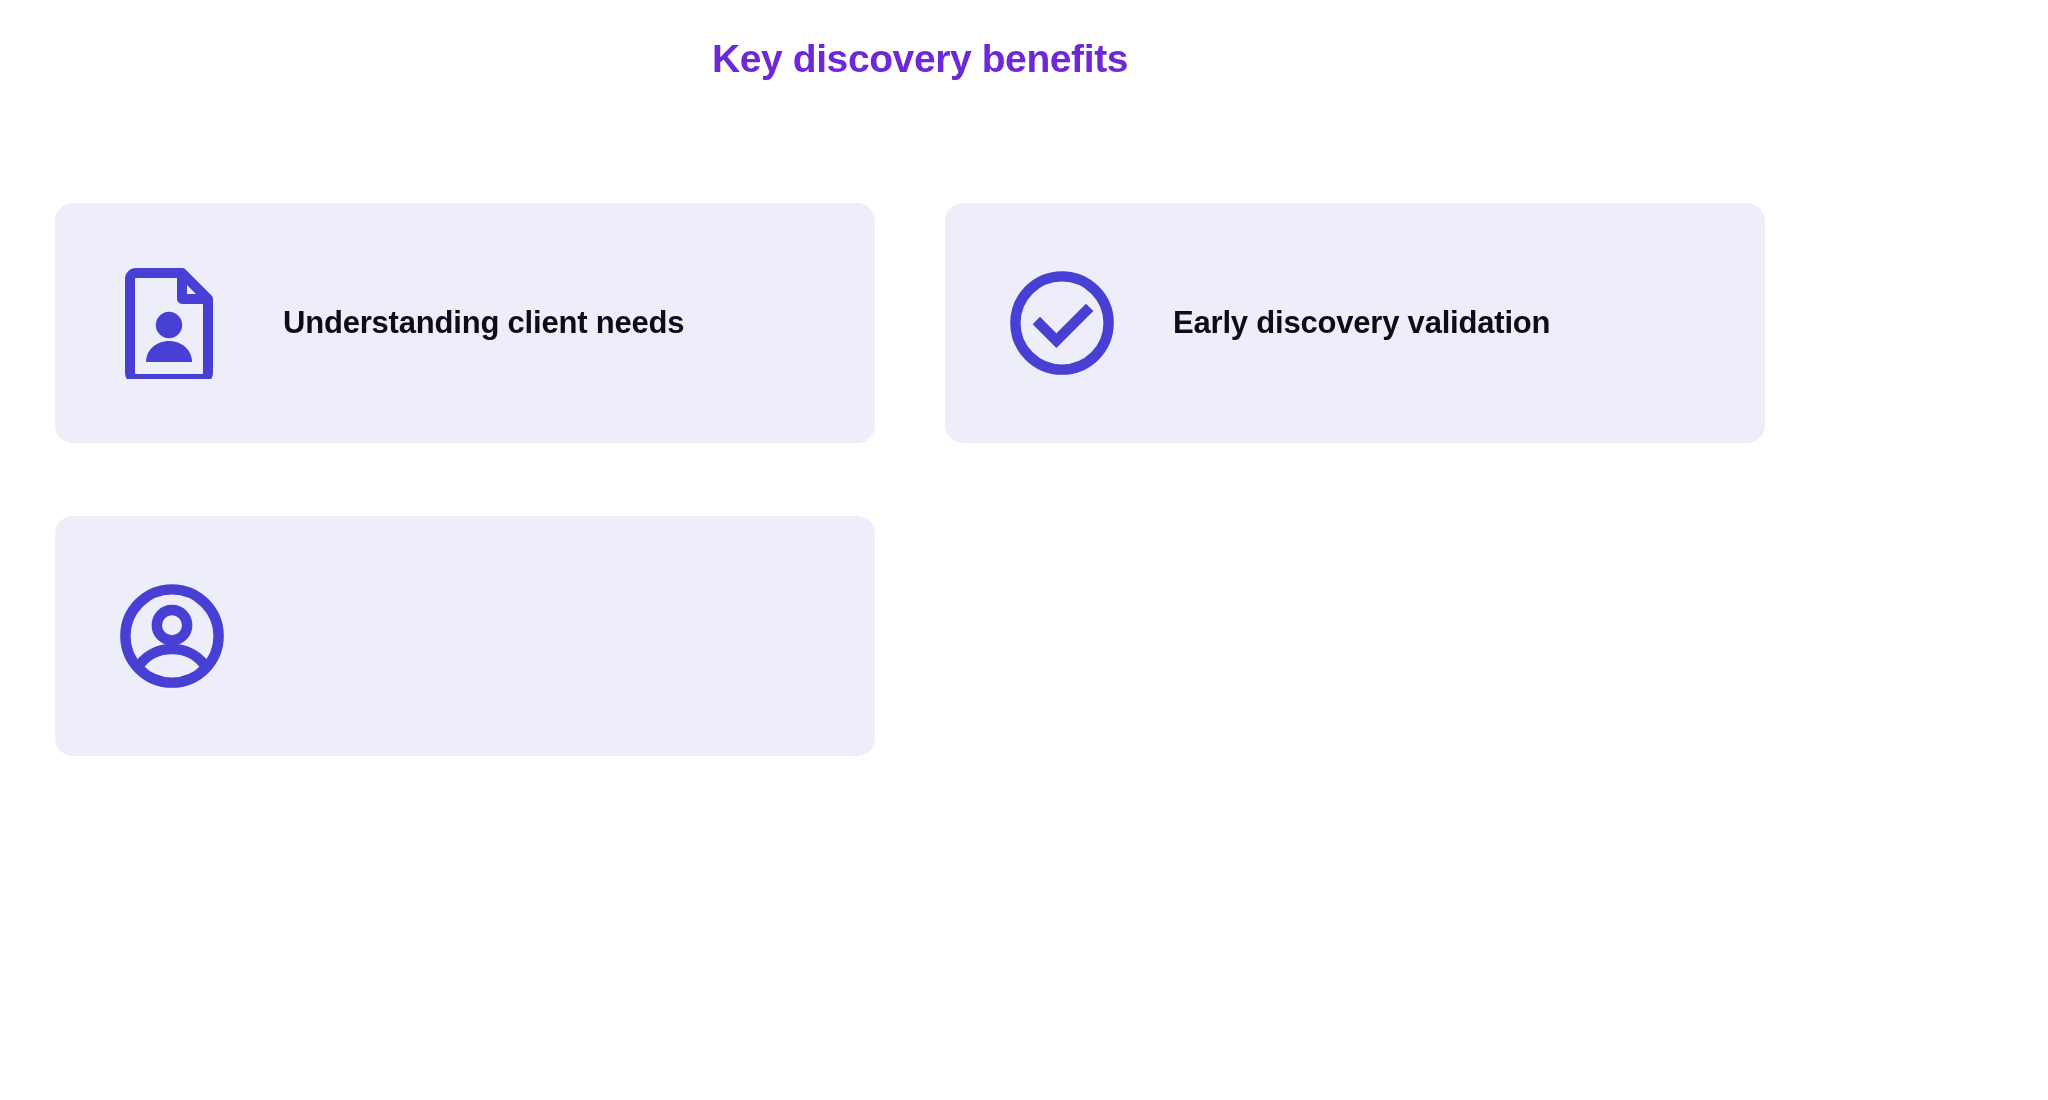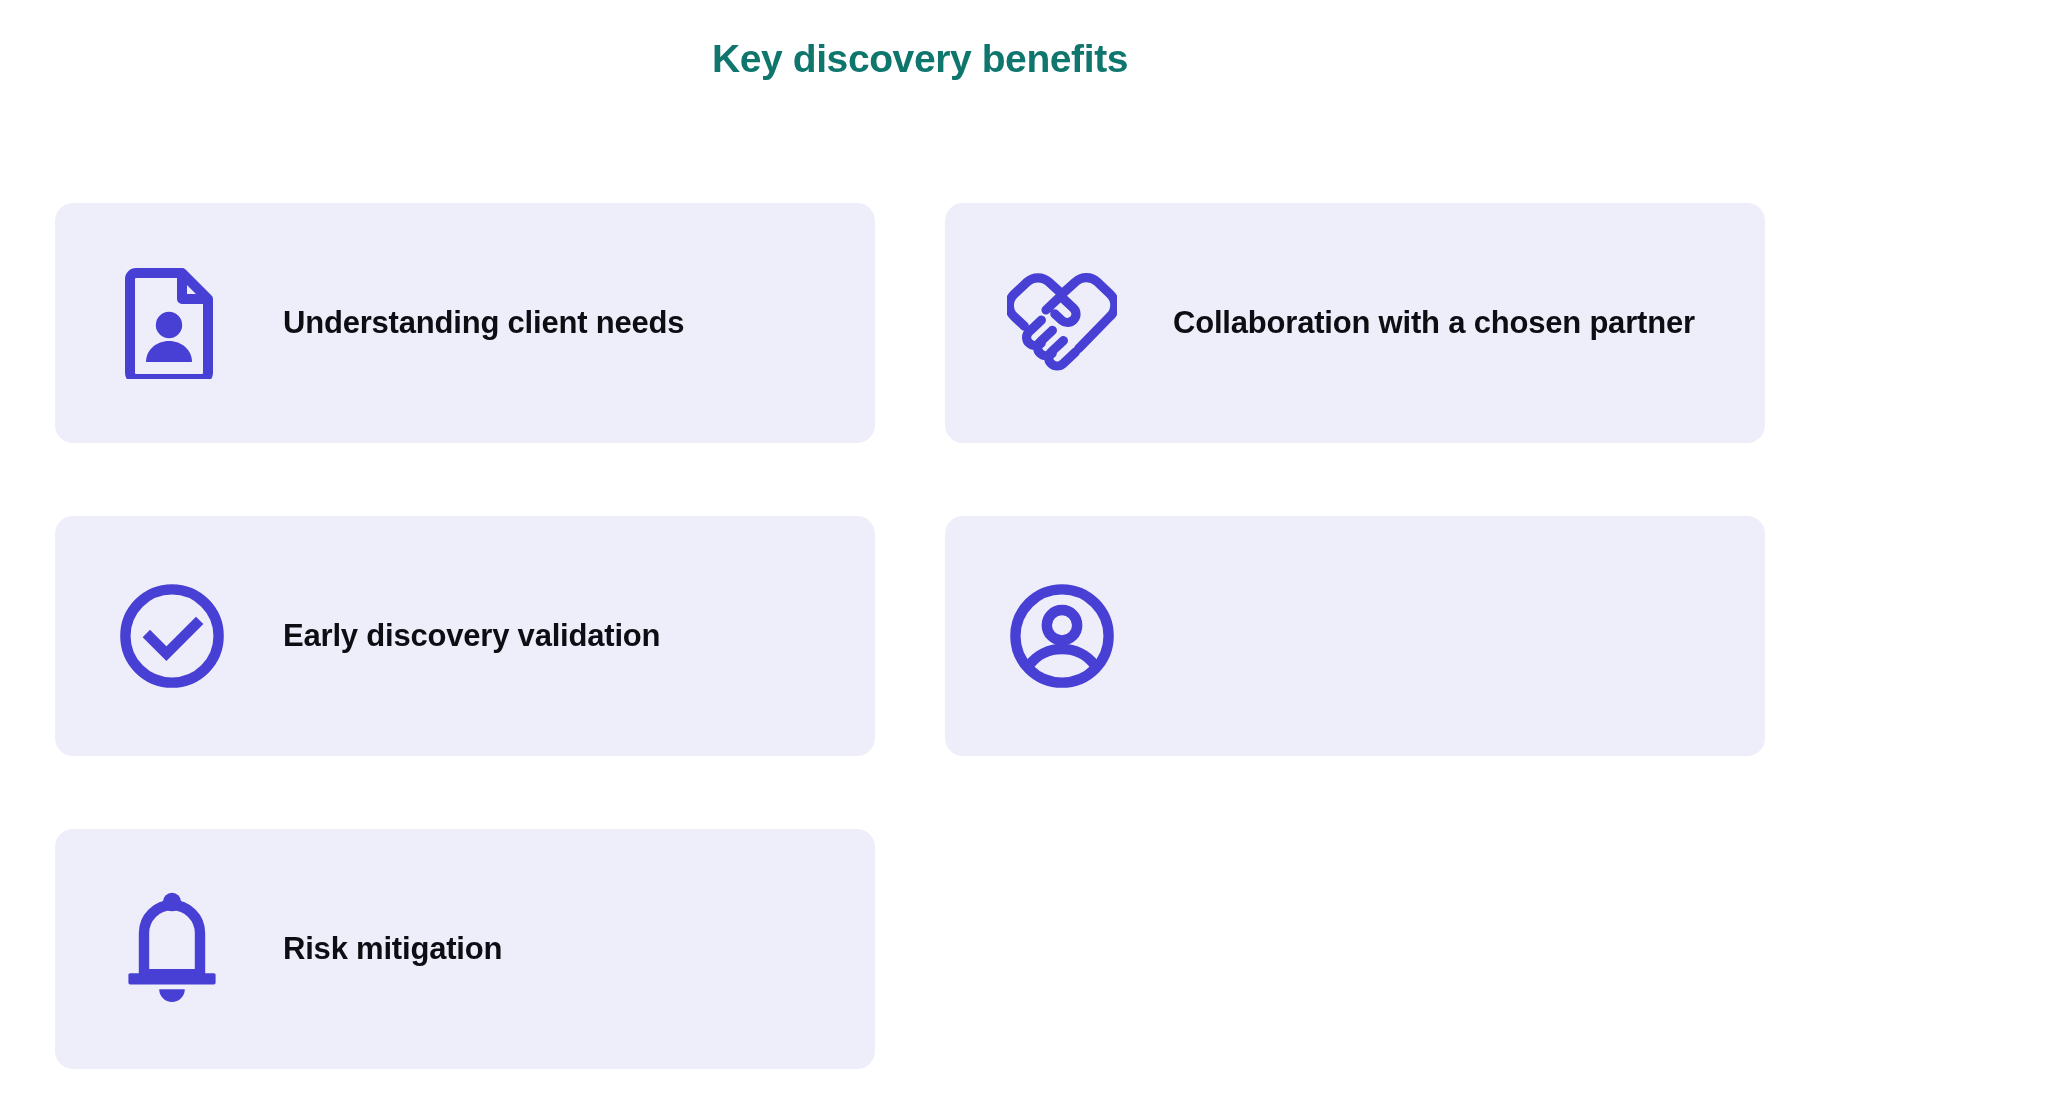--- a/index.html
+++ b/index.html
@@ -23,21 +23,21 @@
 
   .page-title {
     position: absolute;
     top: 36px;
     left: 0;
     width: 1840px;
     text-align: center;
     font-size: 39px;
     font-weight: 700;
     letter-spacing: -0.4px;
-    color: #0f766e;
+    color: #6d28d9;
     line-height: 1.2;
   }
 
   .cards-grid {
     position: absolute;
     top: 203px;
     left: 55px;
     width: 1700px;
     display: grid;
     grid-template-columns: 820px 820px;
@@ -91,33 +91,20 @@
         <svg width="104" height="112" viewBox="0 0 52 56" fill="none">
           <path d="M8 3h23l13 13v37a3 3 0 0 1-3 3H8a3 3 0 0 1-3-3V6a3 3 0 0 1 3-3z" stroke="#4840d4" stroke-width="5" stroke-linejoin="round" fill="none"></path>
           <path d="M31 3v13h13" stroke="#4840d4" stroke-width="5" stroke-linejoin="round" fill="none"></path>
           <circle cx="24.5" cy="29" r="6.6" fill="#4840d4"></circle>
           <path d="M13 47.5c0-6.1 5.2-10.5 11.5-10.5S36 41.4 36 47.5z" fill="#4840d4"></path>
         </svg>
       </span>
       <span class="card-label">Understanding client needs</span>
     </div>
 
-    <div class="benefit-card">
-      <span class="card-icon">
-        <svg width="110" height="104" viewBox="0 0 55 52" fill="none" stroke="#4840d4" stroke-width="4.6" stroke-linejoin="round" stroke-linecap="round">
-          <path d="M27.5 11.5 21 5.6a8 8 0 0 0-11 0L3.6 11.6a7.7 7.7 0 0 0 0 11.2l5.1 4.8"></path>
-          <path d="m27.5 11.5 6.7-6a8 8 0 0 1 11 0l6.3 6a7.7 7.7 0 0 1 0 11.2L35.8 38.8"></path>
-          <path d="m19.5 19.5 7.3-6.9 6.4 6a4 4 0 0 1 0 5.9 4.4 4.4 0 0 1-6 0l-3.3-3.1"></path>
-          <path d="m17.2 24.6-6.1 5.7a3.9 3.9 0 0 0 0 5.8 4.4 4.4 0 0 0 6 0"></path>
-          <path d="m22.7 29.7-6.1 5.7a3.9 3.9 0 0 0 0 5.8 4.4 4.4 0 0 0 6 0"></path>
-          <path d="m28.2 34.8-6.1 5.7a3.9 3.9 0 0 0 0 5.8 4.4 4.4 0 0 0 6 0l6.1-5.7"></path>
-        </svg>
-      </span>
-      <span class="card-label">Collaboration with a chosen partner</span>
-    </div>
 
     <div class="benefit-card">
       <span class="card-icon">
         <svg width="108" height="108" viewBox="0 0 54 54" fill="none">
           <circle cx="27" cy="27" r="23.3" stroke="#4840d4" stroke-width="5.2" fill="none"></circle>
           <path d="m16 27.6 8.2 8.2L39 21" stroke="#4840d4" stroke-width="5.2" stroke-linecap="square" stroke-linejoin="miter" fill="none"></path>
         </svg>
       </span>
       <span class="card-label">Early discovery validation</span>
     </div>
@@ -126,26 +113,15 @@
       <span class="card-icon">
         <svg width="108" height="108" viewBox="0 0 54 54" fill="none">
           <circle cx="27" cy="27" r="23.3" stroke="#4840d4" stroke-width="5.2" fill="none"></circle>
           <circle cx="27" cy="21.6" r="7.6" stroke="#4840d4" stroke-width="5.2" fill="none"></circle>
           <path d="M10.8 41.4C14.3 36.6 20.2 33.5 27 33.5s12.7 3.1 16.2 7.9" stroke="#4840d4" stroke-width="5.2" stroke-linecap="round" fill="none"></path>
         </svg>
       </span>
     </div>
 
 
-    <div class="benefit-card">
-      <span class="card-icon">
-        <svg width="96" height="114" viewBox="0 0 48 57" fill="none">
-          <path d="M24 6.5c-7.7 0-14 6.3-14 14v20.6h28V20.5c0-7.7-6.3-14-14-14z" stroke="#4840d4" stroke-width="5.2" stroke-linejoin="round" fill="none"></path>
-          <rect x="2.2" y="40.6" width="43.6" height="5.6" rx="0.8" fill="#4840d4"></rect>
-          <circle cx="24" cy="5" r="4.6" fill="#4840d4"></circle>
-          <path d="M17.6 48.6h12.8a6.4 6.4 0 0 1-12.8 0z" fill="#4840d4"></path>
-        </svg>
-      </span>
-      <span class="card-label">Risk mitigation</span>
-    </div>
 
   </div>
 </div>
 
 </body></html>

